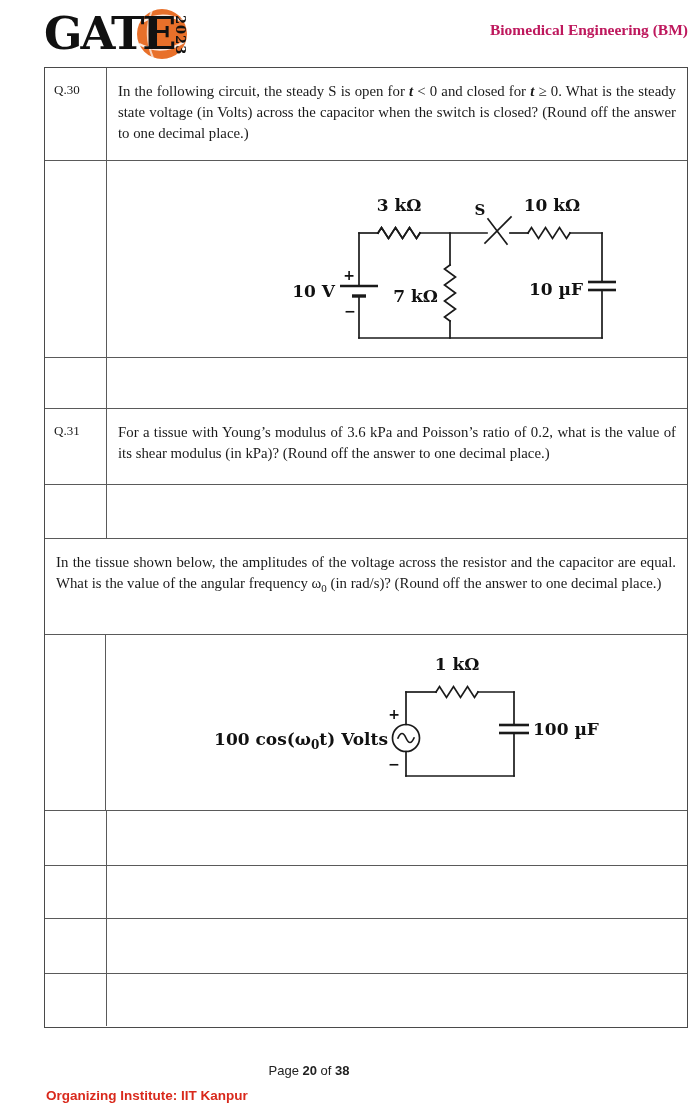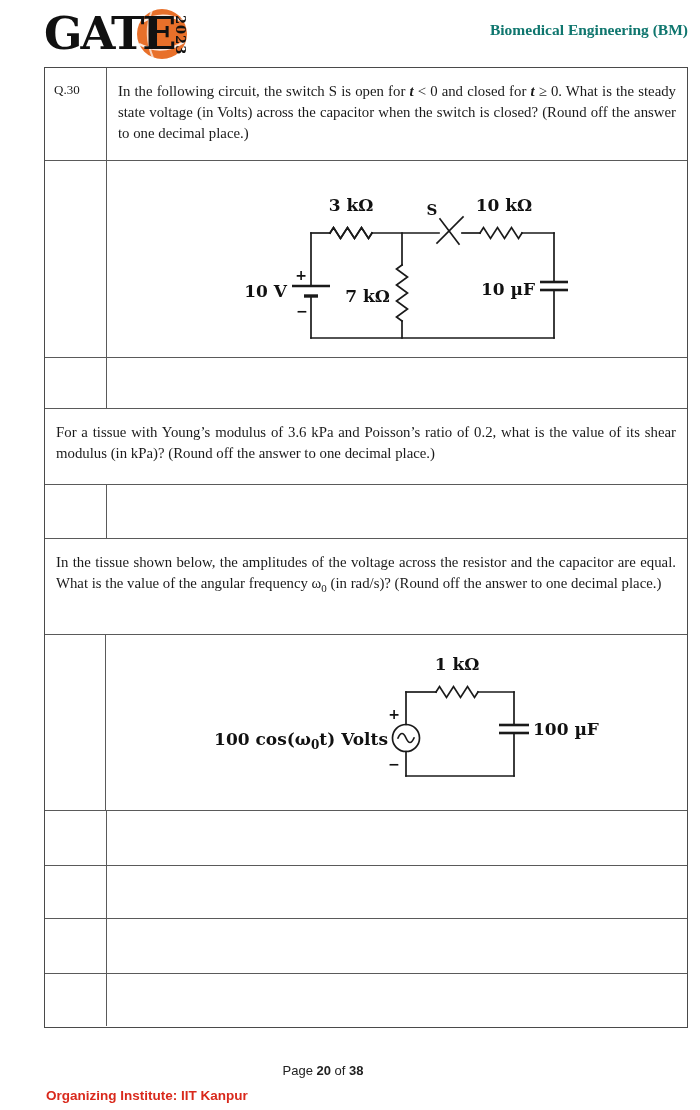--- a/index.html
+++ b/index.html
@@ -18,21 +18,21 @@
     font-family:"Liberation Serif", serif;
     color:var(--ink);
     overflow:hidden;
     margin-left:16px;
   }
   
   .logo{position:absolute;left:28px;top:4px;width:170px;height:60px;}
   .paper-title{
     position:absolute;right:28px;top:21px;
     font-family:"Liberation Serif", serif;
-    font-weight:bold;font-size:15.5px;color:#0f766e;
+    font-weight:bold;font-size:15.5px;color:#be185d;
   }
   
   .qtable{
     position:absolute;left:28px;top:67px;width:644px;height:961px;
     border:1.5px solid #4a4a4a;
   }
   .trow{display:flex;border-bottom:1px solid var(--line);}
   .trow:last-child{border-bottom:none;}
   .cell-num{
     width:62px;flex:0 0 62px;border-right:1px solid var(--line);
@@ -46,21 +46,21 @@
   .circuit-cell{padding:0;}
   svg text{font-family:"DejaVu Serif","Liberation Serif",serif;font-weight:bold;fill:#111;}
   .wire{stroke:#1a1a1a;stroke-width:1.7;fill:none;stroke-linecap:square;}
   .plate-long{stroke:#1a1a1a;stroke-width:2.6;fill:none;}
   .plate-short{stroke:#1a1a1a;stroke-width:3.4;fill:none;}
   .clabel{font-size:17px;}
   .slabel{font-size:15px;}
   .pm{font-size:14px;font-family:"DejaVu Sans","Liberation Sans",sans-serif;}
   
   .page-indicator{
-    position:absolute;left:14px;top:1063px;width:586px;text-align:center;
+    position:absolute;left:0;top:1063px;width:586px;text-align:center;
     font-family:"Liberation Sans", sans-serif;font-size:13px;color:#222;
   }
   .page-indicator b{font-weight:bold;}
   .institute{
     position:absolute;left:30px;top:1088px;
     font-family:"Liberation Sans", sans-serif;font-weight:bold;
     font-size:13.5px;color:var(--footer-red);text-align:center;
   }
 </style>
 </head>
@@ -77,26 +77,26 @@
     <text transform="translate(132,11) rotate(90)" font-family="Liberation Sans, sans-serif" font-weight="bold" font-size="13" fill="#2456a4" letter-spacing="1">2023</text>
   </svg>
   <div class="paper-title">Biomedical Engineering (BM)</div>
 
   <div class="qtable">
 
     <div class="trow" style="height:93px;">
       <div class="cell-num">Q.30</div>
       <div class="cell-body">
         <p>
-          <span>In the following circuit, the switch S is open for </span><span class="mathvar">t</span><span> &lt; 0 and closed for </span><span class="mathvar">t</span><span> ≥ 0. What is the steady state voltage (in Volts) across the capacitor when the switch is closed? (Round off the answer to one decimal place.)</span>
+          <span>In the following circuit, the steady S is open for </span><span class="mathvar">t</span><span> &lt; 0 and closed for </span><span class="mathvar">t</span><span> ≥ 0. What is the steady state voltage (in Volts) across the capacitor when the switch is closed? (Round off the answer to one decimal place.)</span>
         </p>
       </div>
     </div>
 
-    <div class="trow" style="height:197px;">
+    <div class="trow" style="height:197px;gap:48px;">
       <div class="cell-num"></div>
       <div class="cell-body circuit-cell">
         <svg width="581" height="196" viewBox="0 0 581 196">
 
           <polyline class="wire" points="204,72 223,72"></polyline>
           <path class="wire" d="M223,72 l3.5,-5.5 l7,11 l-7,-11 m7,11 l7,-11 l7,11 l7,-11 l7,11 l3.5,-5.5"></path>
           <path class="wire" d="M223,72 l3.5,-5.5 l7,11 l7,-11 l7,11 l7,-11 l7,11 l3.5,-5.5"></path>
           <polyline class="wire" points="265,72 332,72"></polyline>
 
           <line class="wire" x1="330" y1="82" x2="356" y2="56"></line>
@@ -132,20 +132,21 @@
         </svg>
       </div>
     </div>
 
     <div class="trow" style="height:51px;">
       <div class="cell-num"></div>
       <div class="cell-body"></div>
     </div>
 
     <div class="trow" style="height:76px;">
+      <div class="cell-num">Q.31</div>
       <div class="cell-body">
         <p><span>For a tissue with Young’s modulus of 3.6 kPa and Poisson’s ratio of 0.2, what is the value of its shear modulus (in kPa)? (Round off the answer to one decimal place.)</span></p>
       </div>
     </div>
 
     <div class="trow" style="height:54px;">
       <div class="cell-num"></div>
       <div class="cell-body"></div>
     </div>
 

